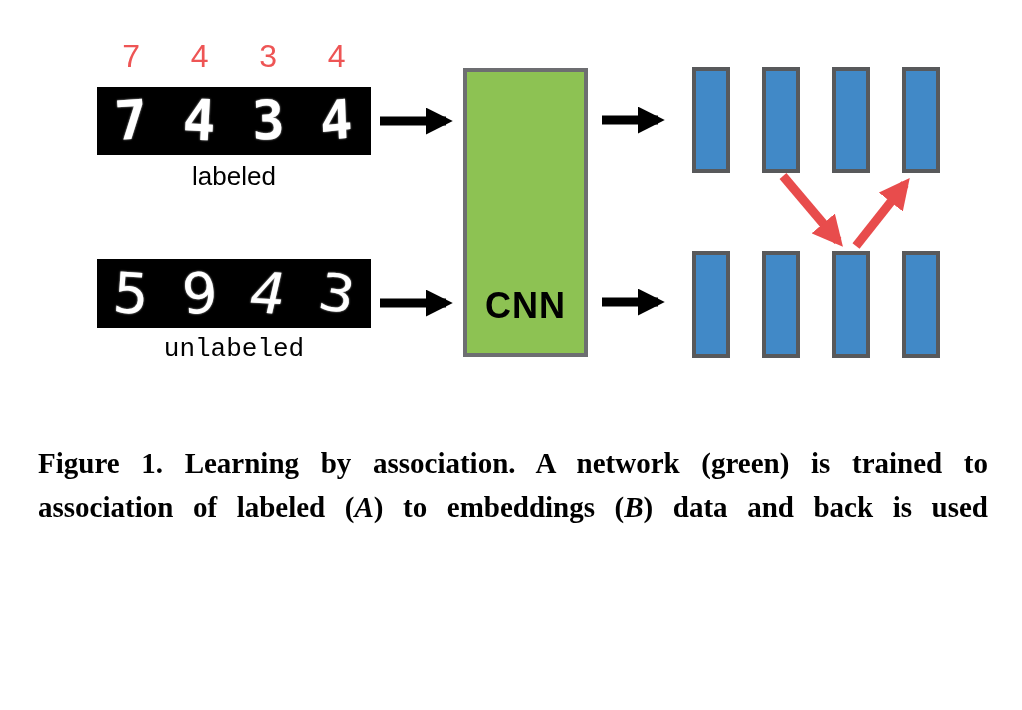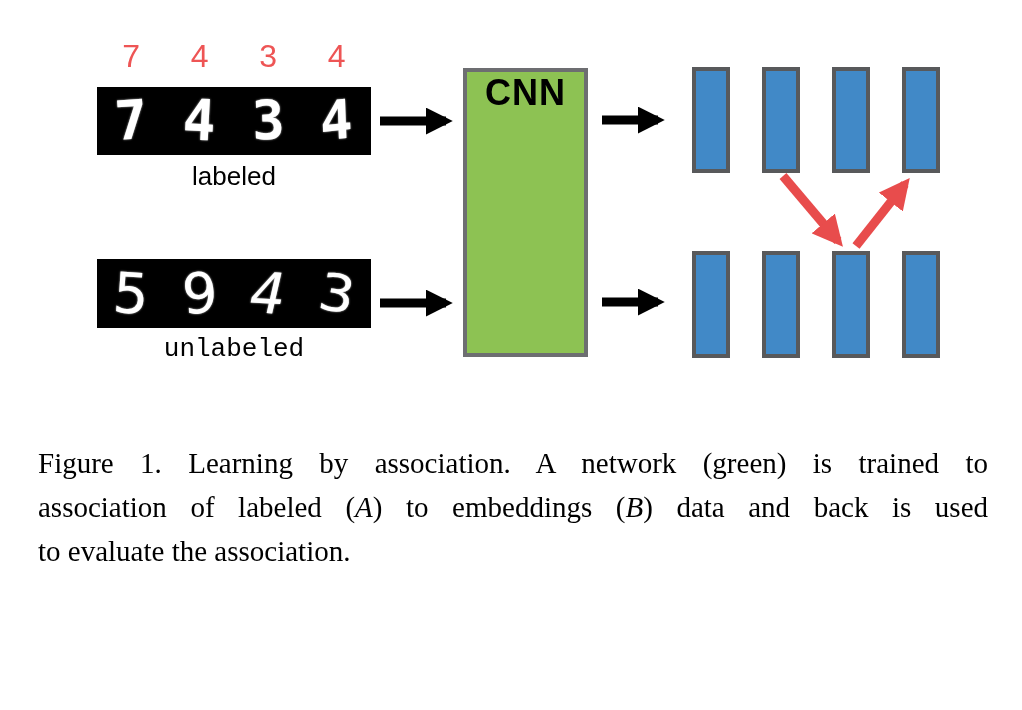--- a/index.html
+++ b/index.html
@@ -23,32 +23,32 @@
   .strip-unlabeled span:nth-child(1){transform:rotate(4deg);}
   .strip-unlabeled span:nth-child(2){transform:rotate(-3deg);}
   .strip-unlabeled span:nth-child(3){transform:skewX(-10deg) rotate(3deg);}
   .strip-unlabeled span:nth-child(4){transform:rotate(10deg) scaleY(.92);}
   .strip-caption{position:absolute;width:274px;text-align:center;font-size:26px;
                  color:#000;line-height:1;}
   .cap-labeled{left:97px;top:163px;}
   .cap-unlabeled{left:97px;top:336px;font-family:Liberation Mono, monospace;}
   .cnn-block{position:absolute;left:463px;top:68px;width:125px;height:289px;
              background:#8dc253;border:4px solid #6d6e71;box-sizing:border-box;
-             display:flex;align-items:flex-start;justify-content:center;}
+             display:flex;align-items:flex-end;justify-content:center;}
   .cnn-text{font-size:36px;font-weight:bold;color:#000;margin-bottom:26px;letter-spacing:1px;}
   .bars{position:absolute;left:692px;width:248px;display:flex;justify-content:space-between;}
   .bars-top{top:67px;height:106px;}
   .bars-bottom{top:251px;height:107px;}
   .bar{width:38px;height:100%;background:#4189c7;border:4px solid #58595b;box-sizing:border-box;}
   .overlay{position:absolute;left:0;top:0;width:1022px;height:430px;pointer-events:none;}
   
   .figure-caption{position:absolute;left:38px;top:441px;width:950px;
                   font-family:"Liberation Serif","DejaVu Serif",serif;
                   font-size:29px;color:#000;}
-  .cap-line{line-height:44px;text-align:justify;}
+  .cap-line{line-height:44px;text-align:justify;font-weight:bold;}
   .cap-line.just{text-align-last:justify;}
   .it{font-style:italic;}
 </style>
 </head>
 <body>
 
 <div class="page">
   <div class="diagram">
 
     <div class="class-labels">
@@ -109,17 +109,14 @@
     </svg>
   </div>
 
   <div class="figure-caption">
     <div class="cap-line just">
       <span>Figure 1. Learning by association.  A network (green) is trained to</span>
     </div>
     <div class="cap-line just">
       <span>association of labeled (</span><span class="it">A</span><span>) to embeddings (</span><span class="it">B</span><span>) data and back is used</span>
     </div>
-    <div class="cap-line">
-      <span>to evaluate the association.</span>
-    </div>
   </div>
 </div>
 
 </body></html>

